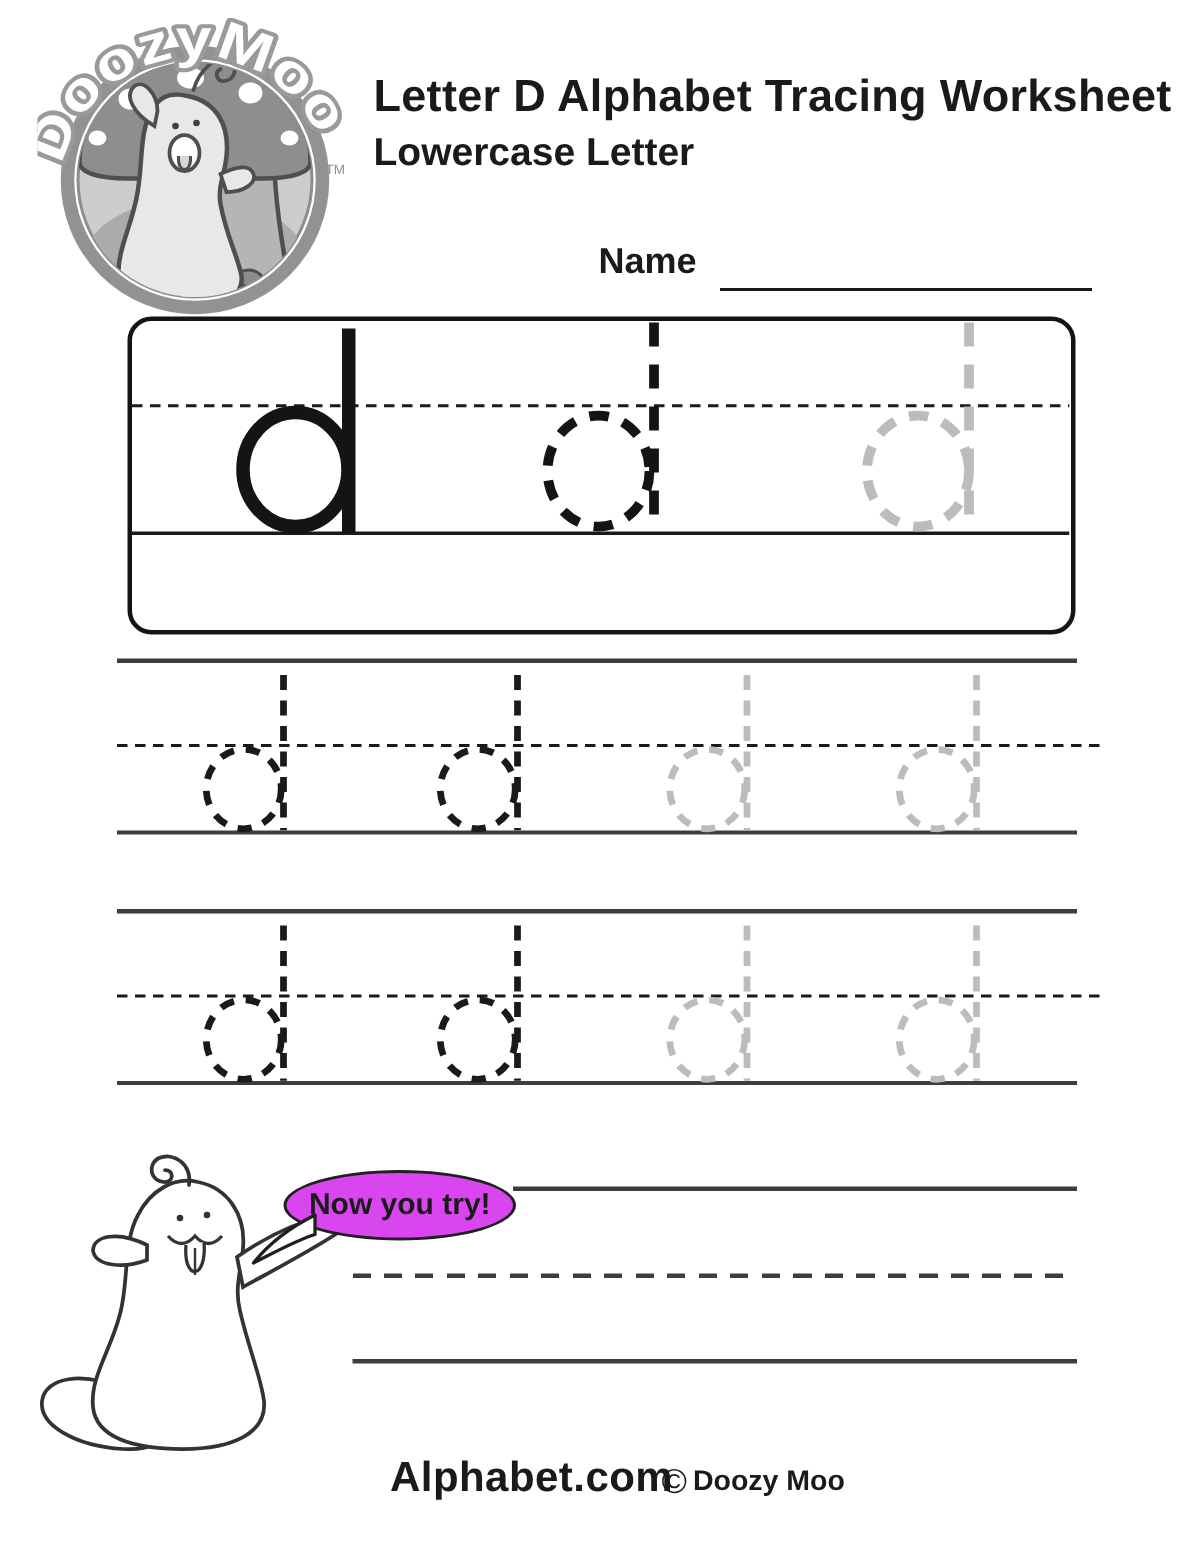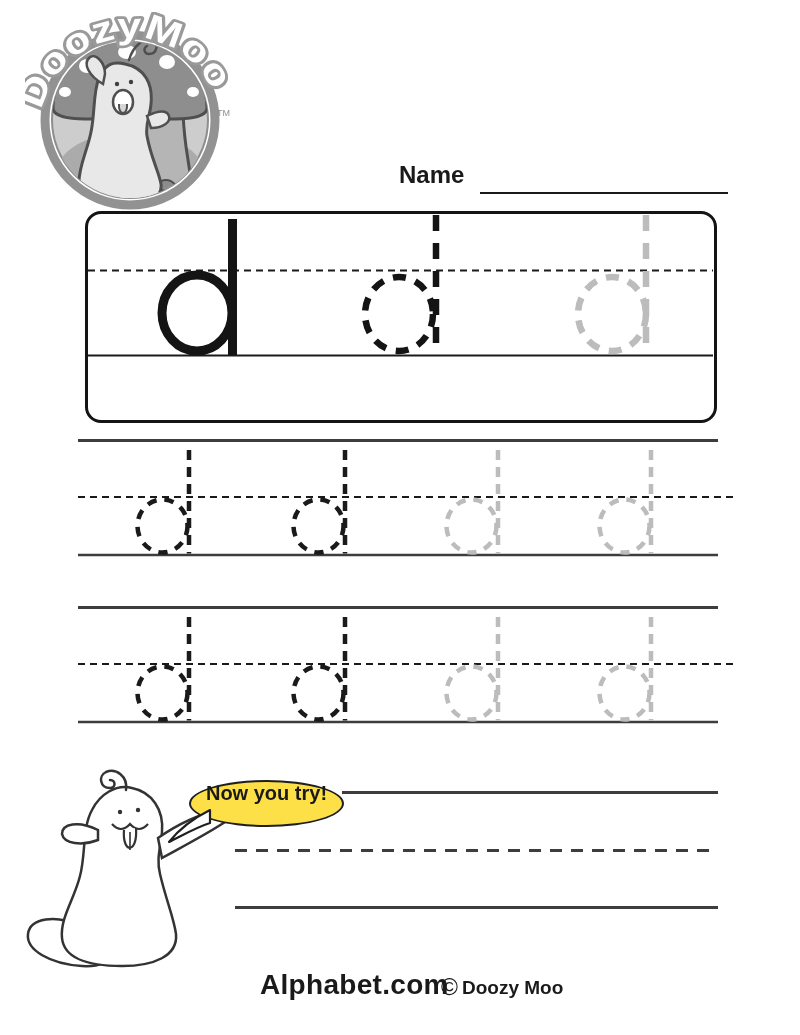--- a/index.html
+++ b/index.html
@@ -25,23 +25,23 @@
   .example-box svg { position:absolute; left:0; top:0; }
 
   
   .practice-row { width:656px; height:126px; }
   .row1 { left:78px; top:436px; }
   .row2 { left:78px; top:603px; }
 
   
   .creature-svg { left:20px; top:766px; width:215px; height:205px; }
   .bubble {
-    left:189px; top:780px; width:151px; height:43px; background:#fde047;
+    left:189px; top:780px; width:151px; height:43px; background:#d946ef;
     border:2.5px solid #1f1f1f; border-radius:50%;
-    display:flex; align-items:flex-start; justify-content:center; z-index:2;
+    display:flex; align-items:center; justify-content:center; z-index:2;
   }
   .bubble-text { font-size:20px; font-weight:600; white-space:nowrap; }
   .bubble-tail { left:166px; top:806px; width:46px; height:42px; z-index:3; }
   .bottom-line-1 { left:342px; top:791px; width:376px; height:0; border-top:3px solid #3d3d3d; }
   .bottom-line-dashed {
     left:235px; top:849px; width:483px; height:3px;
     background:repeating-linear-gradient(90deg,#3d3d3d 0 12px, transparent 12px 21px);
   }
   .bottom-line-2 { left:235px; top:906px; width:483px; height:0; border-top:3px solid #3d3d3d; }
 
@@ -90,20 +90,22 @@
       <path d="M 94,92 C 93,104 103,104 102,92" fill="#d6d6d6" stroke="#4f4f4f" stroke-width="2"></path>
     </g>
 
     <path id="logoArc" d="M 16,104 A 90,90 0 0 1 192,92" fill="none"></path>
     <text font-size="36" font-weight="bold" fill="#ffffff" stroke="#9a9a9a" stroke-width="5.5" paint-order="stroke" stroke-linejoin="round" letter-spacing="1">
       <textPath href="#logoArc" startOffset="6" textLength="228" lengthAdjust="spacingAndGlyphs">DoozyMoo</textPath>
     </text>
     <text x="192" y="104" font-size="9" fill="#8f8f8f">TM</text>
   </svg>
 
+  <div class="abs title-line1">Letter D Alphabet Tracing Worksheet</div>
+  <div class="abs title-line2">Lowercase Letter</div>
 
   <div class="abs name-label">Name</div>
   <div class="abs name-line"></div>
 
   <div class="abs example-box">
     <svg width="625" height="205" viewBox="0 0 625 205" aria-hidden="true">
 
       <line x1="0" y1="56.5" x2="625" y2="56.5" stroke="#1a1a1a" stroke-width="2" stroke-dasharray="7 5"></line>
       <line x1="0" y1="141.5" x2="625" y2="141.5" stroke="#1a1a1a" stroke-width="2.2"></line>
 

